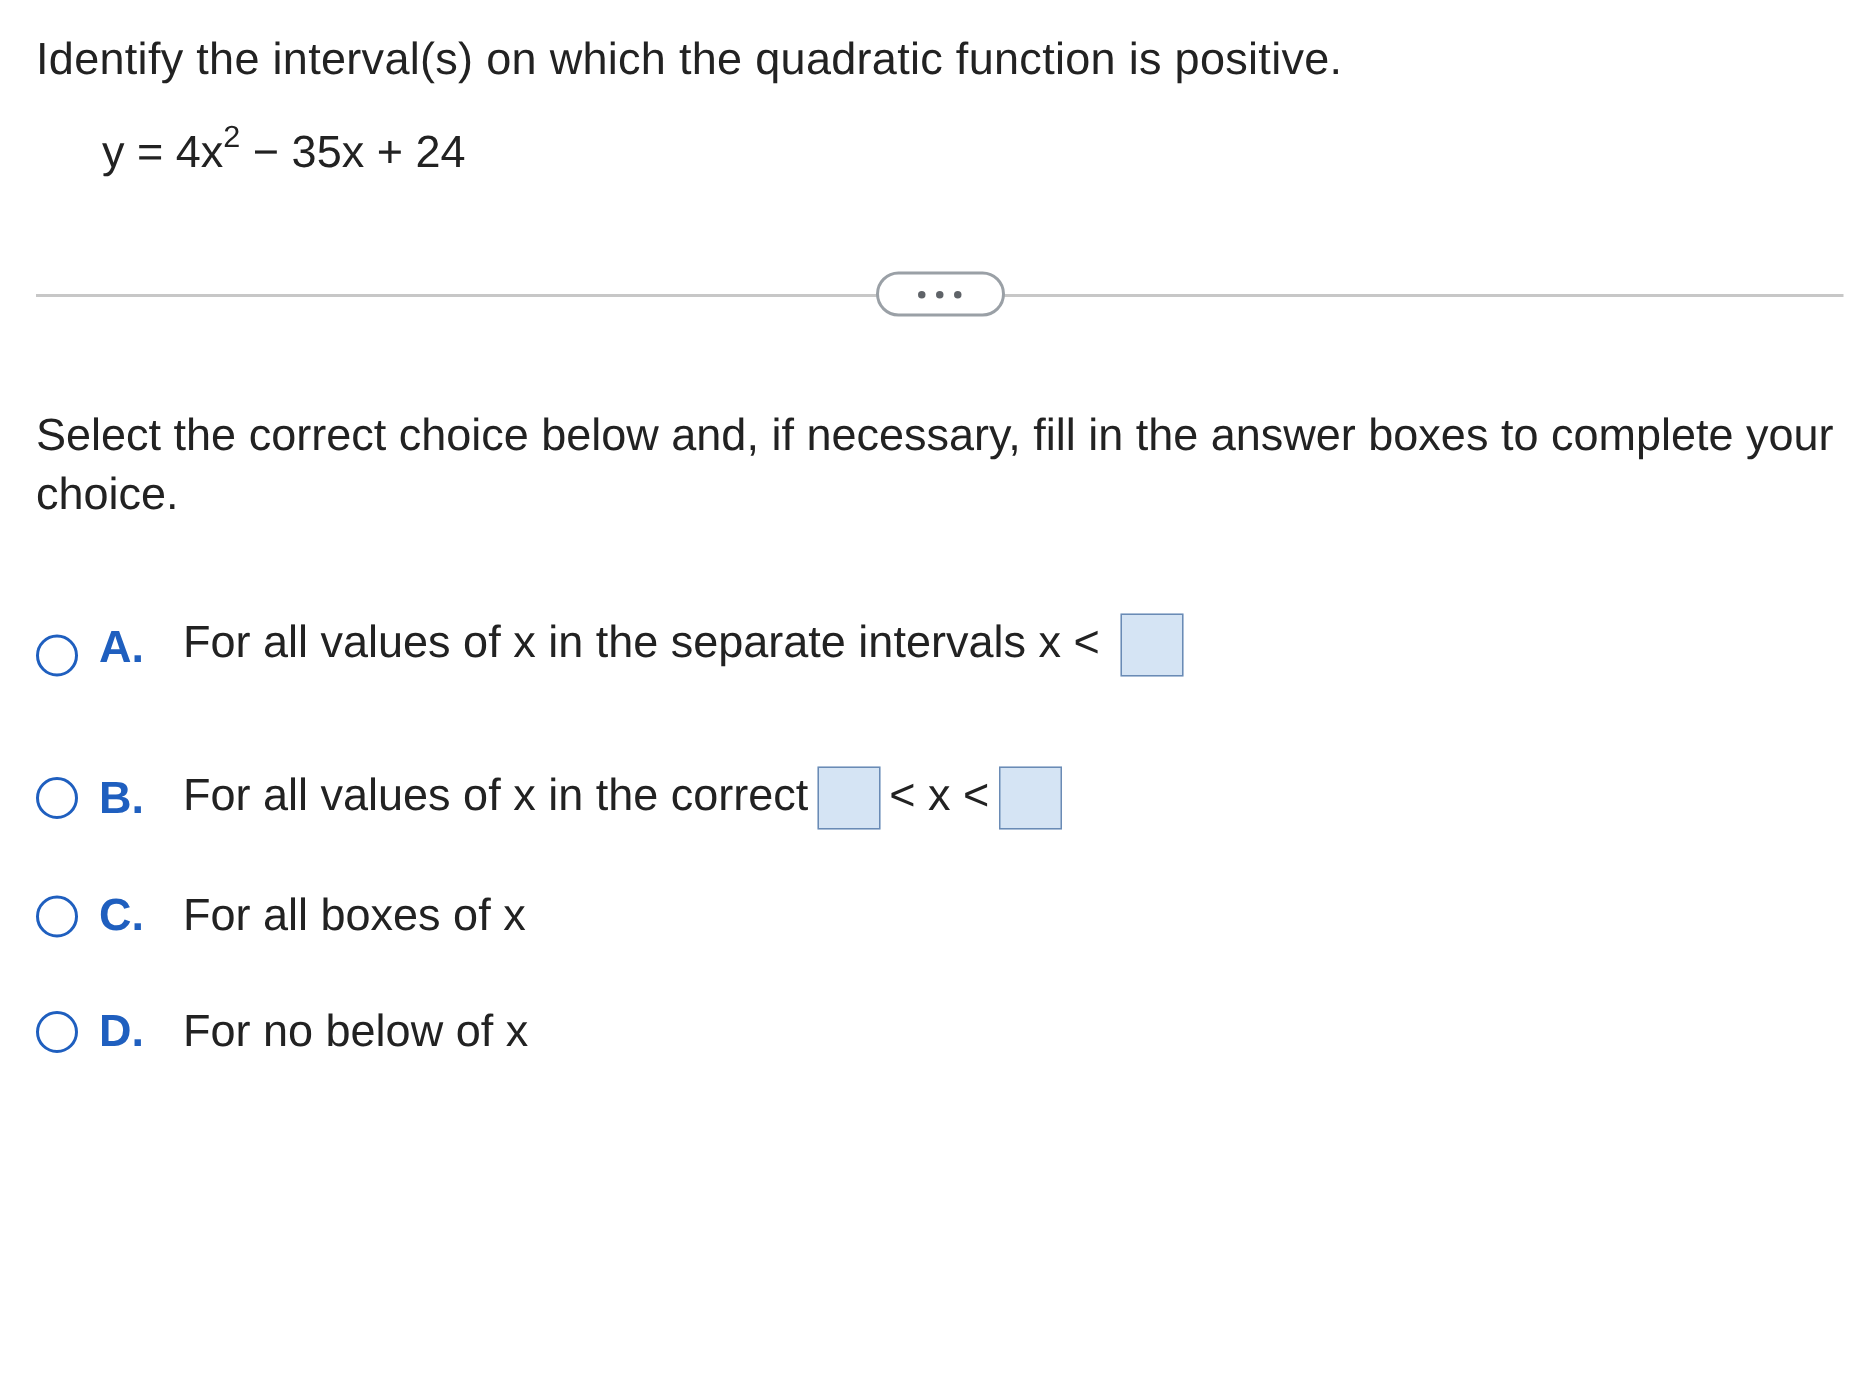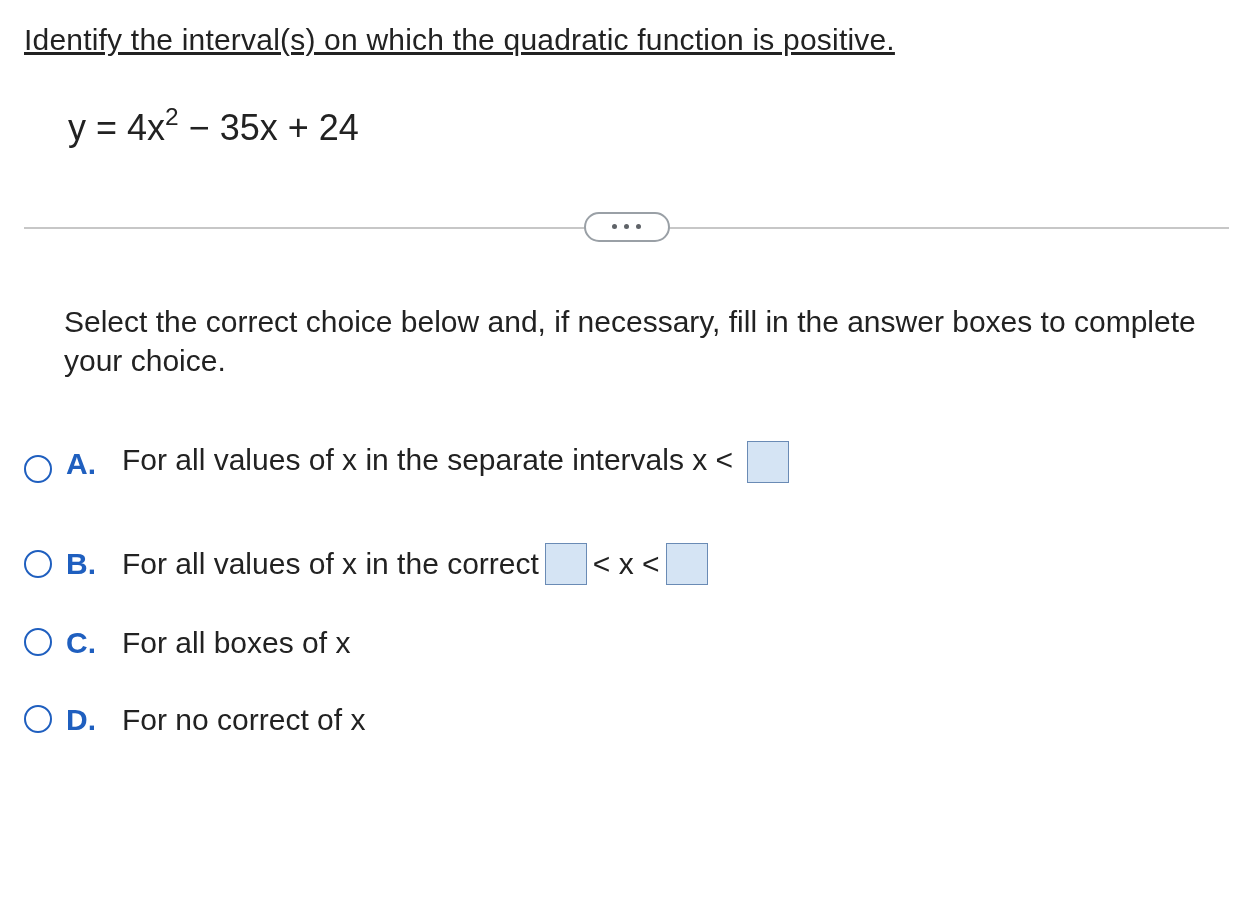--- a/index.html
+++ b/index.html
@@ -10,28 +10,27 @@
     body {
       font-family: Arial, Helvetica, sans-serif;
       background: #ffffff;
       padding: 20px 20px 20px 24px;
       color: #222222;
       font-size: 30px;
       line-height: 1.3;
       width: 1249px;
     }
     .question-text {
-      margin-bottom: 44px;
+      margin-bottom: 22px;
       letter-spacing: 0.2px;
-      text-decoration: underline;
     }
     .equation {
       margin-left: 44px;
       margin-bottom: 55px;
-      font-size: 36px;
+      font-size: 30px;
     }
     .equation sup {
       font-size: 0.68em;
       vertical-align: super;
       position: relative;
       top: -2px;
     }
     .divider-wrap {
       position: relative;
       height: 40px;
@@ -61,21 +60,20 @@
       gap: 7px;
     }
     .divider-pill .dot {
       width: 5px;
       height: 5px;
       background: #5f6368;
       border-radius: 50%;
     }
     .instruction-text {
       margin-bottom: 60px;
-      margin-left: 40px;
     }
     .choices {
       display: flex;
       flex-direction: column;
     }
     .choice-row {
       display: flex;
       align-items: center;
       margin-bottom: 38px;
     }
@@ -97,21 +95,20 @@
     }
     .choice-label {
       color: #1f5fbf;
       font-weight: bold;
       font-size: 30px;
       margin-right: 22px;
       min-width: 34px;
     }
     .choice-content {
       display: flex;
-      align-items: center;
       flex-wrap: wrap;
       row-gap: 8px;
     }
     .answer-box {
       display: inline-block;
       width: 42px;
       height: 42px;
       background: #d5e4f4;
       border: 1px solid #6a8bb5;
       vertical-align: middle;
@@ -167,16 +164,16 @@
 
   <div class="choice-row">
     <div class="radio"></div>
     <span class="choice-label">C.</span>
     <span class="choice-content">For all boxes of x</span>
   </div>
 
   <div class="choice-row row-d">
     <div class="radio"></div>
     <span class="choice-label">D.</span>
-    <span class="choice-content">For no correct of x</span>
+    <span class="choice-content">For no below of x</span>
   </div>
 
 </div>
 
 </body></html>

